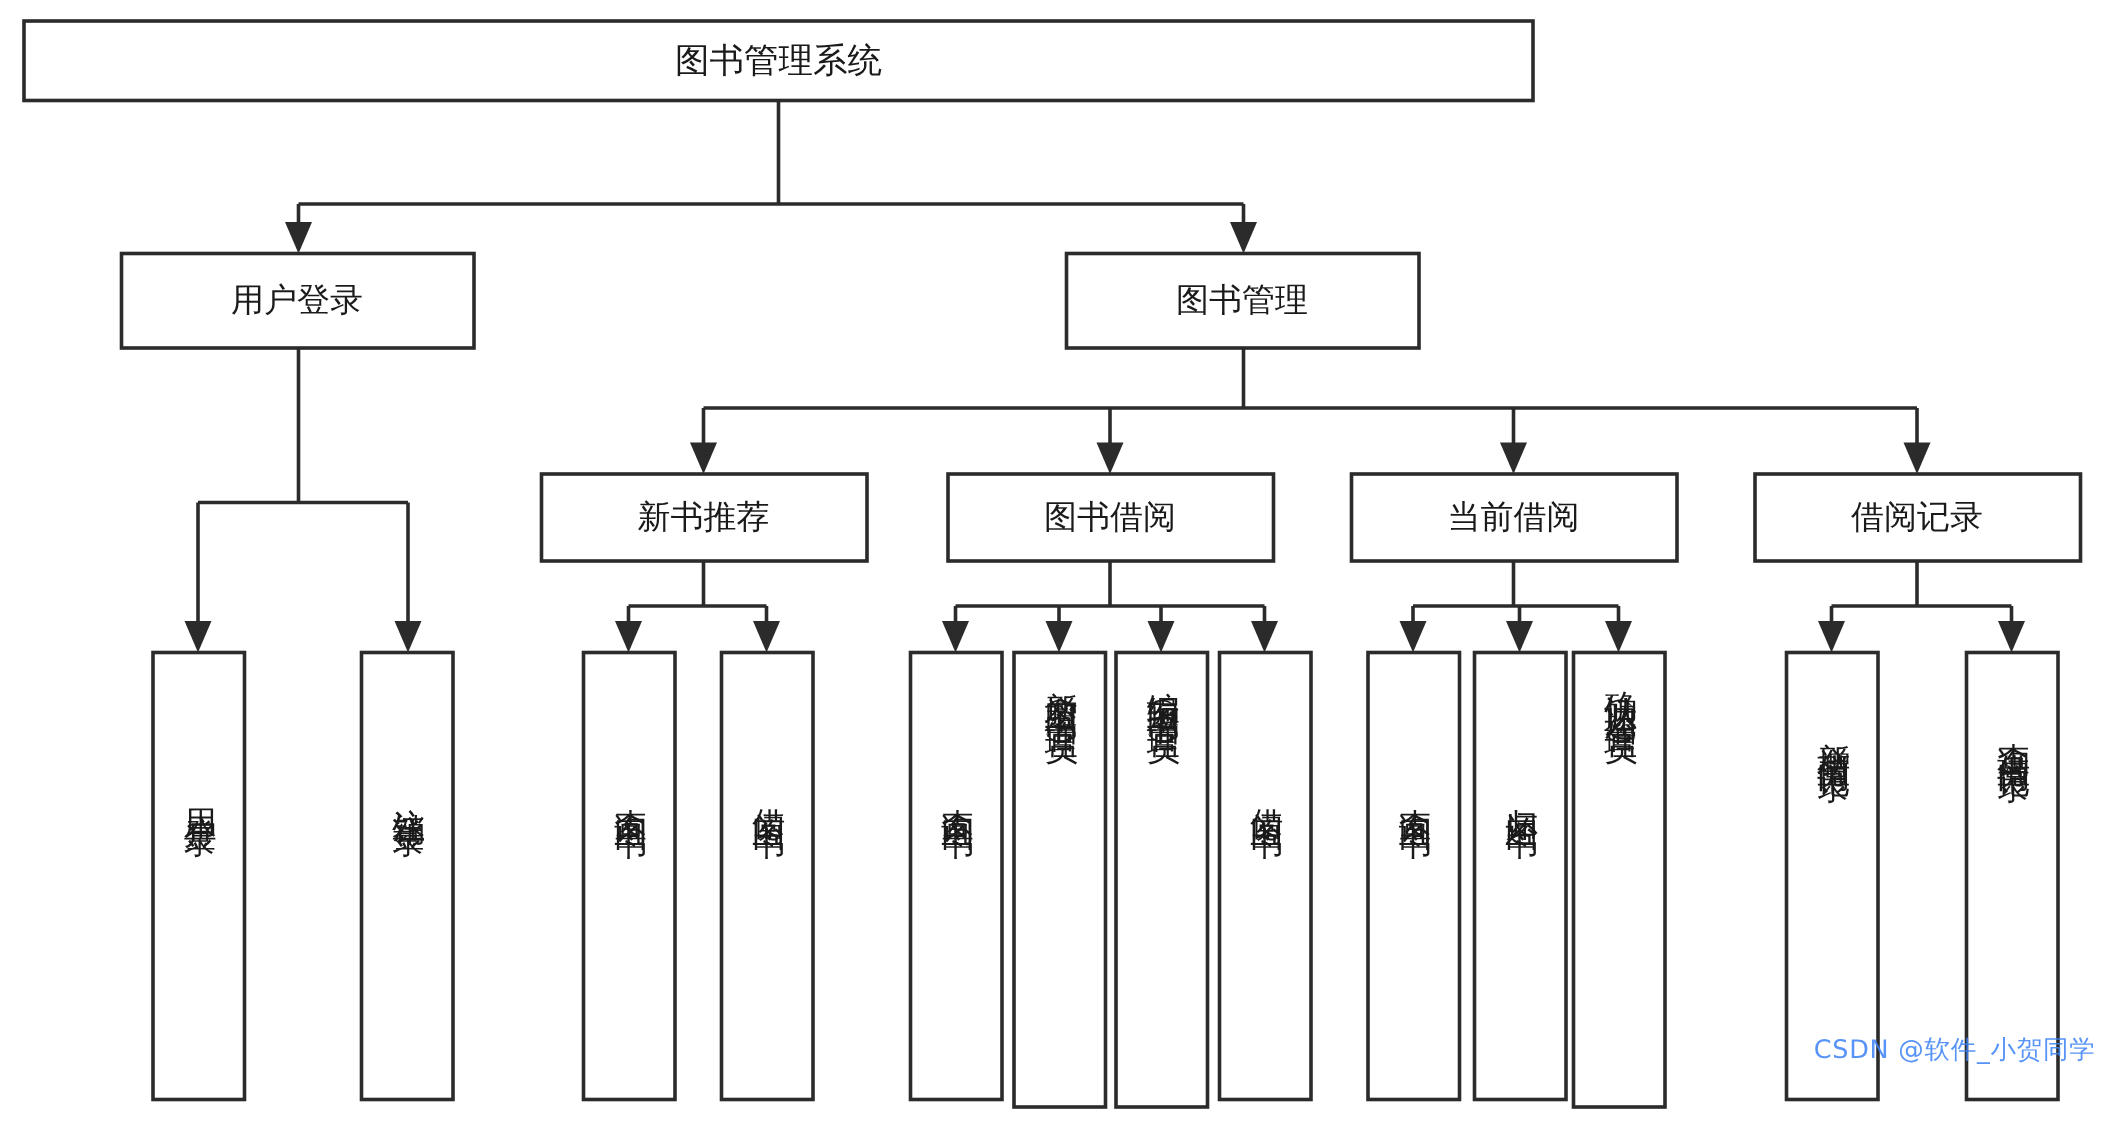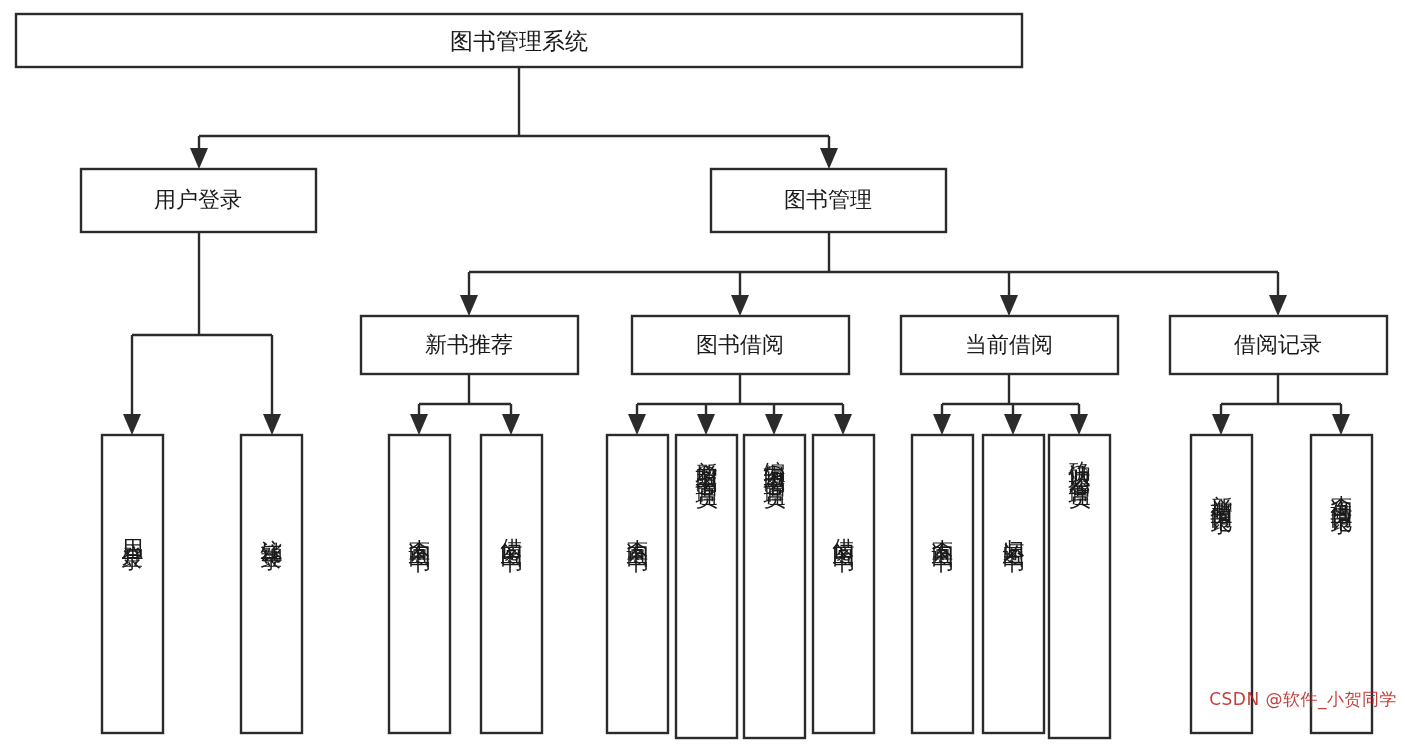--- a/index.html
+++ b/index.html
@@ -69,21 +69,21 @@
     letter-spacing: 4px;
     color: #1a1a1a;
     white-space: nowrap;
   }
   #watermark {
     position: absolute;
     right: 8px;
     bottom: 4px;
     font-family: "DejaVu Sans", "Liberation Sans", sans-serif;
     font-size: 17px;
-    color: #b91c1c;
+    color: #3b82f6;
     opacity: 0.85;
     white-space: nowrap;
     letter-spacing: 0.5px;
   }
 </style>
 </head>
 <body>
 
 <div id="diagram-root">
 

